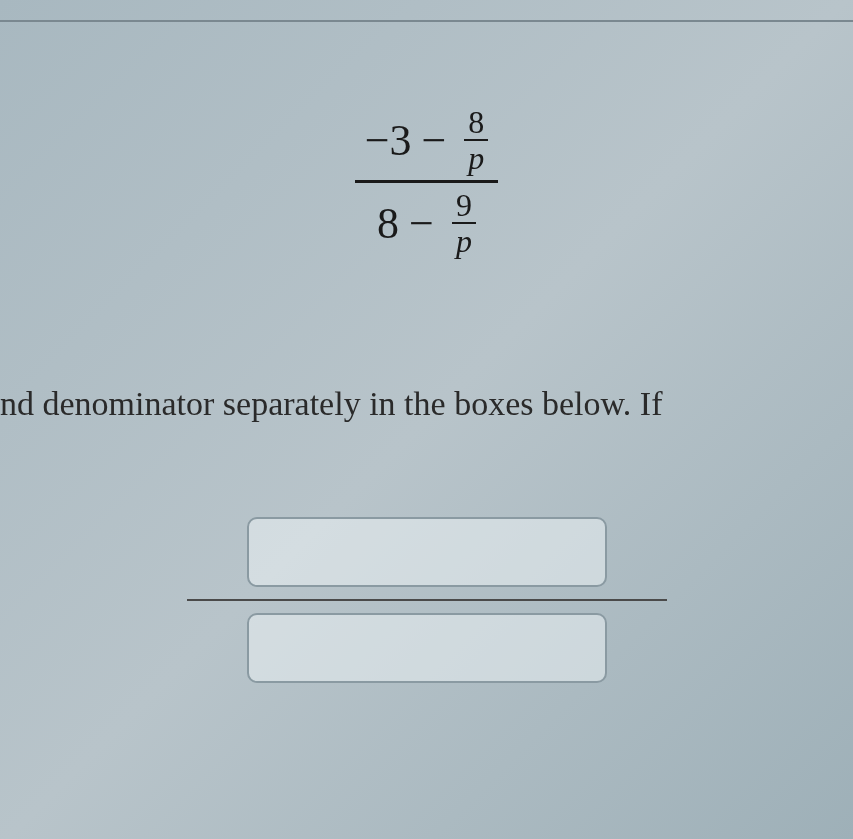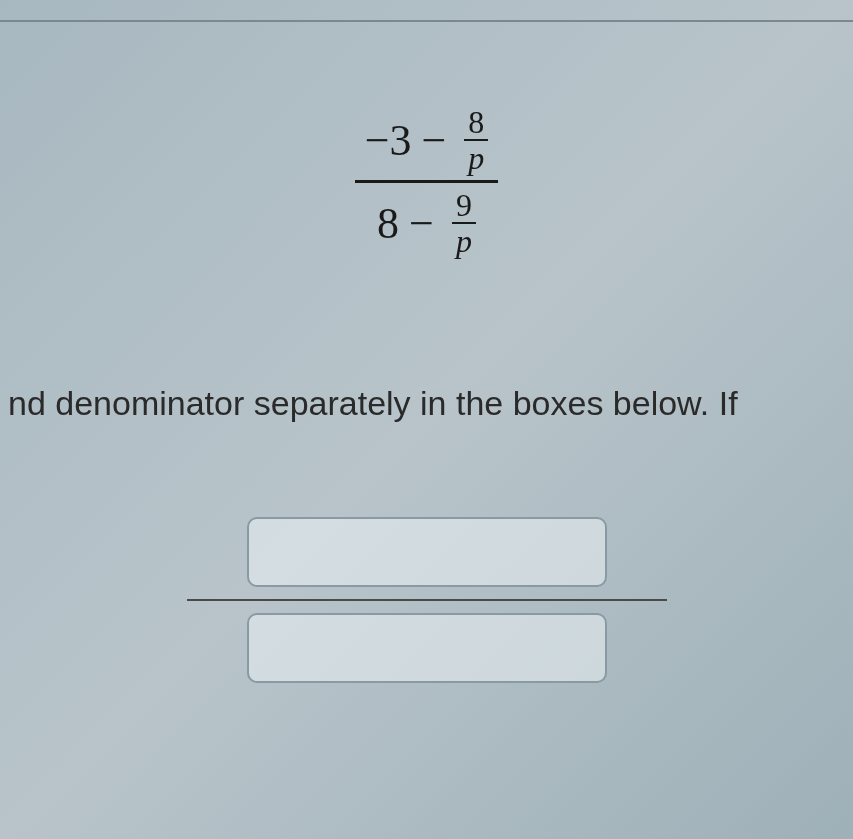--- a/index.html
+++ b/index.html
@@ -60,25 +60,25 @@
     .inner-num {
       font-style: normal;
     }
     .inner-fraction-line {
       width: 100%;
       min-width: 24px;
       border-top: 2px solid #1a1a1a;
       margin: 1px 0;
     }
     .text-instructions {
-      font-family: Liberation Sans, sans-serif;
+      font-family: Liberation Serif, serif;
       font-size: 34px;
       color: #2a2a2a;
       line-height: 1.35;
-      padding-left: 8px;
+      padding-left: 0;
       margin-bottom: 90px;
     }
     .answer-area {
       display: flex;
       flex-direction: column;
       align-items: center;
       gap: 12px;
     }
     .answer-input {
       width: 360px;

